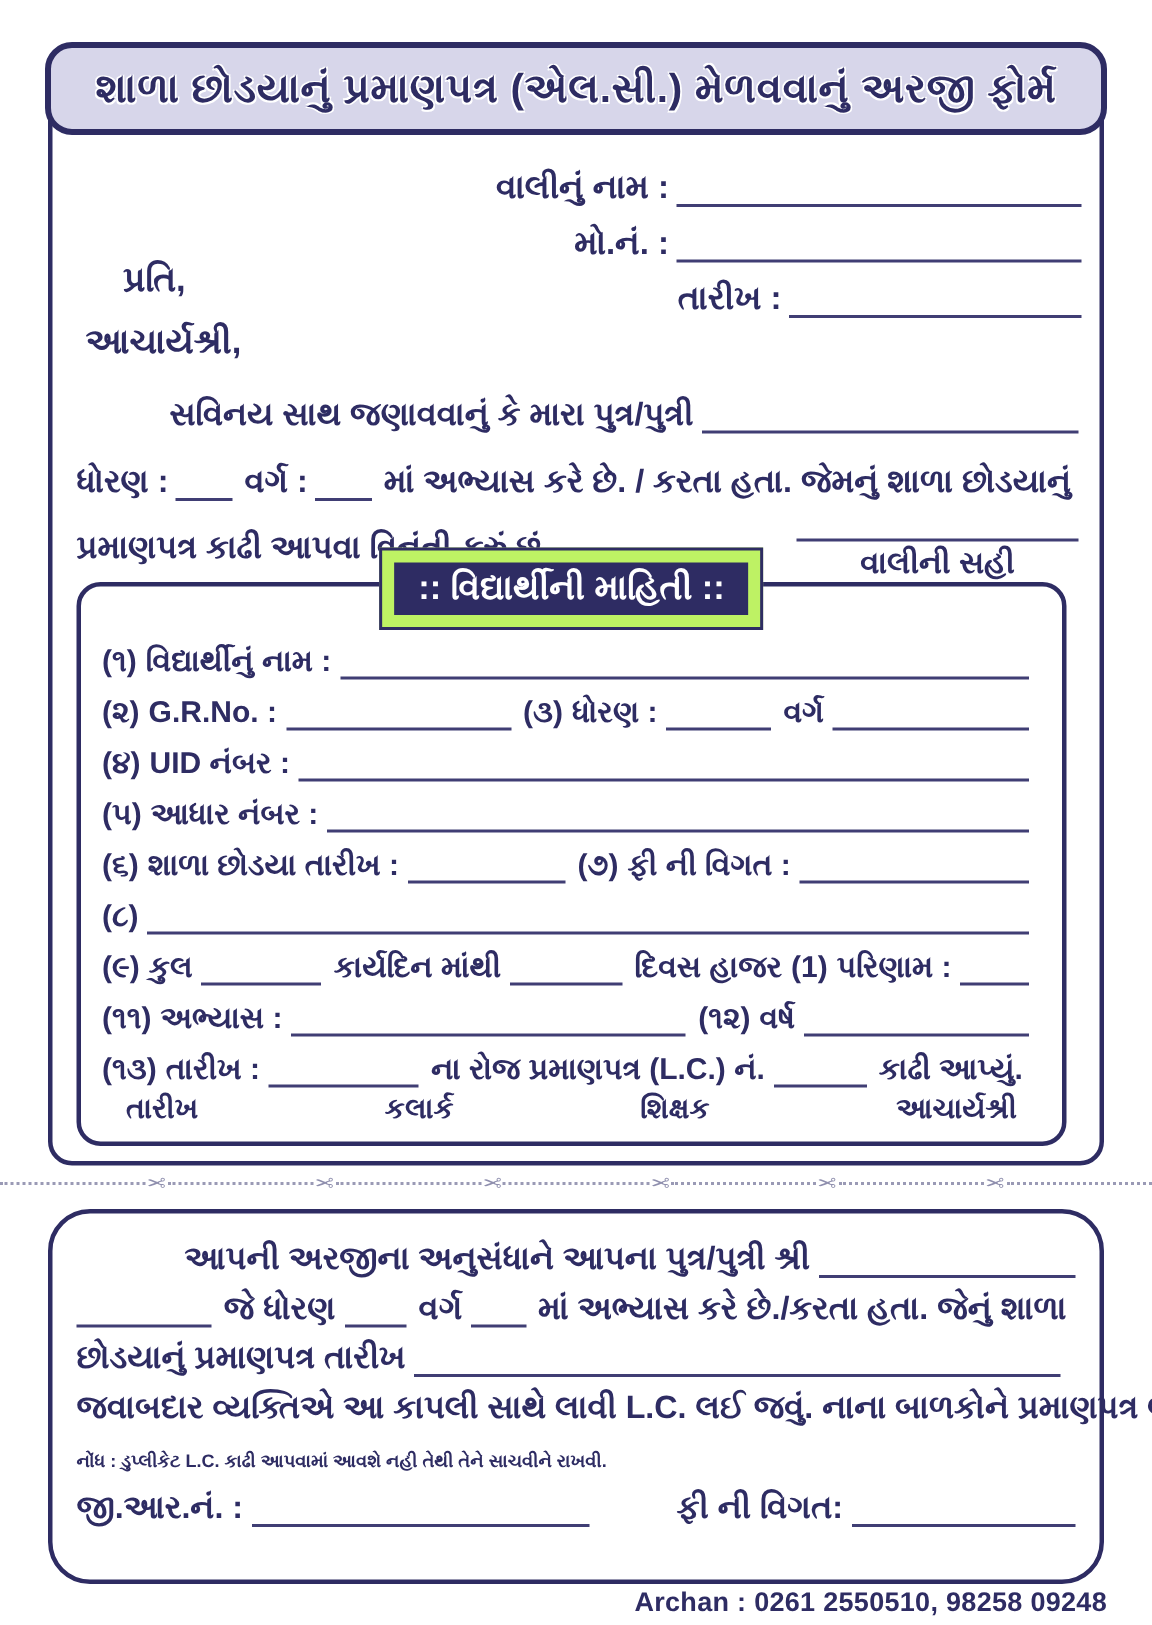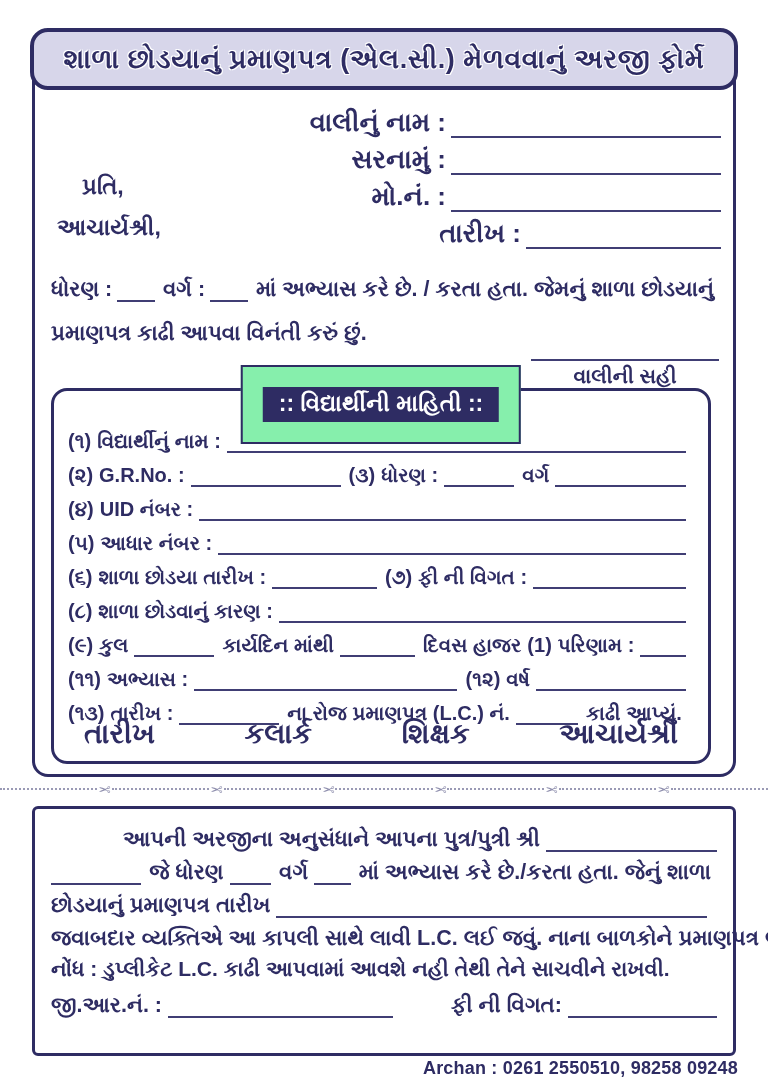--- a/index.html
+++ b/index.html
@@ -25,21 +25,21 @@
   
   .main-box {
     position:absolute; left:32px; top:58px; width:704px; height:719px;
     border:3px solid #2e2c63; border-radius:16px; background:#fff; z-index:1;
   }
 
   .blank { display:inline-block; border-bottom:2px solid #403e74; height:6px; }
   .grow { flex:1 1 auto; }
   .row { display:flex; align-items:flex-end; white-space:nowrap; }
 
-  .top-fields { position:absolute; top:48px; right:12px; width:430px; font-size:26px;text-align:right; }
+  .top-fields { position:absolute; top:48px; right:12px; width:430px; font-size:22px;text-align:right; }
   .f-row { display:flex; justify-content:flex-end; align-items:flex-end; height:29px; margin-bottom:8px; }
   .f-row .lbl { margin-right:5px; }
   .b270 { width:270px; } .b195 { width:195px; }
 
   .to-block { position:absolute; left:22px; top:112px; font-size:23px; }
   .to-block div:first-child { margin-bottom:14px;margin-left:25px; }
 
   .body-para { position:absolute; left:16px; right:14px; top:196px; font-size:21.5px; }
   .body-para .l1 .lbl { margin-left:62px; margin-right:6px; }
   .body-para .l2 { margin-top:13px; height:32px; }
@@ -51,36 +51,36 @@
   .guardian-sign { position:absolute; right:14px; top:290px; width:188px; text-align:center; font-size:20.5px; }
   .guardian-sign .sline { border-bottom:2px solid #403e74; height:10px; margin-bottom:3px; }
 
   
   .student-box {
     position:absolute; left:16px; top:327px; width:660px; height:376px;
     border:3px solid #2e2c63; border-radius:16px; background:#fff;
   }
   .sbox-title-outer {
     position:absolute; top:-26px; left:50%; transform:translateX(-50%);
-    border:2.5px solid #2e2c63; background:#86efac; padding:20px; z-index:6;
+    border:2.5px solid #2e2c63; background:#bef264; padding:8px; z-index:6;
   }
   .sbox-title {
     background:#2e2c63; color:#ffffff; padding:3px 16px 5px;
     font-size:23px; white-space:nowrap; display:block;
   }
   .sbox-rows { padding:28px 14px 0; font-size:20px; }
   .s-row { display:flex; align-items:flex-end; height:34px; white-space:nowrap; }
   .s-row .num { margin-right:6px; }
   .s-row .lbl { margin-right:6px; }
   .s-row .blank { margin-right:8px; }
   .b150 { width:150px; } .b105 { width:105px; } .b100 { width:100px; }
   .b80 { width:80px; } .b75 { width:75px; } .b70 { width:70px; } .b62 { width:62px; }
   .sign-row {
     position:absolute; left:30px; right:30px; bottom:10px;
-    display:flex; justify-content:space-between; font-size:28px;
+    display:flex; justify-content:space-between; font-size:19px;
   }
 
   
   .side-note-vertical {
     position:absolute; right:36px; top:395px; height:345px;
     writing-mode:vertical-rl; transform:rotate(180deg);
     font-size:13.5px; letter-spacing:0.4px; white-space:nowrap;
     display:flex; align-items:center;
   }
 
@@ -88,31 +88,31 @@
   .cut-line {
     position:absolute; left:0; right:0; top:781px; height:16px;
     display:flex; align-items:center; color:#8f8fae; z-index:2;
   }
   .cut-line .dots { flex:1; border-top:2.5px dotted #9a9ab5; height:0; }
   .cut-line .scissor { font-size:15px; line-height:1; transform:scaleX(-1); margin:0 1px; color:#8f8fae; }
 
   
   .lower-box {
     position:absolute; left:32px; top:806px; width:704px; height:250px;
-    border:3px solid #2e2c63; border-radius:6px; background:#fff;
+    border:3px solid #2e2c63; border-radius:28px; background:#fff;
   }
   .lower-content { padding:10px 16px 0; font-size:21.5px; }
   .lrow { display:flex; align-items:flex-end; height:33px; white-space:nowrap; }
   .lrow .lbl { margin-right:6px; }
   .lower-content .l1 .lbl { margin-left:72px; }
   .b148 { width:148px; margin-right:8px; }
   .b68 { width:68px; margin-right:8px; }
   .b60 { width:60px; margin-right:8px; }
   .l3 .blank { margin-right:10px; }
-  .note-row { font-size:21px; height:30px; }
+  .note-row { font-size:12px; height:30px; }
   .grbottom { margin-top:4px; }
   .grbottom .spacer { width:58px; }
 
   .footer-credit { position:absolute; right:30px; top:1058px; font-size:18px; letter-spacing:0.2px; }
 </style>
 </head>
 <body>
 
 <div class="page">
 
@@ -121,39 +121,39 @@
   </div>
 
   <div class="main-box">
 
     <div class="top-fields">
       <div class="f-row">
         <span class="lbl">વાલીનું નામ :</span>
         <span class="blank b270"></span>
       </div>
       <div class="f-row">
-        <span class="lbl">સરનામું :</span>
-        <span class="blank b270"></span>
-      </div>
-      <div class="f-row">
         <span class="lbl">મો.નં. :</span>
         <span class="blank b270"></span>
       </div>
       <div class="f-row">
         <span class="lbl">તારીખ :</span>
         <span class="blank b195"></span>
       </div>
     </div>
 
     <div class="to-block">
       <div>પ્રતિ,</div>
       <div>આચાર્યશ્રી,</div>
     </div>
 
     <div class="body-para">
+      <div class="row l1">
+        <span class="lbl">સવિનય સાથ જણાવવાનું કે મારા પુત્ર/પુત્રી</span>
+        <span class="blank grow"></span>
+      </div>
       <div class="row l2">
         <span class="lbl">ધોરણ :</span>
         <span class="blank b72"></span>
         <span class="lbl">વર્ગ :</span>
         <span class="blank b72"></span>
         <span class="lbl">માં અભ્યાસ કરે છે. / કરતા હતા. જેમનું શાળા છોડયાનું</span>
       </div>
       <div class="row l3">
         <span>પ્રમાણપત્ર કાઢી આપવા વિનંતી કરું છું.</span>
       </div>
@@ -198,21 +198,20 @@
         <div class="s-row">
           <span class="num">(૬)</span>
           <span class="lbl">શાળા છોડયા તારીખ :</span>
           <span class="blank b105"></span>
           <span class="num">(૭)</span>
           <span class="lbl">ફી ની વિગત :</span>
           <span class="blank grow"></span>
         </div>
         <div class="s-row">
           <span class="num">(૮)</span>
-          <span class="lbl">શાળા છોડવાનું કારણ :</span>
           <span class="blank grow"></span>
         </div>
         <div class="s-row">
           <span class="num">(૯)</span>
           <span class="lbl">કુલ</span>
           <span class="blank b80"></span>
           <span class="lbl">કાર્યદિન માંથી</span>
           <span class="blank b75"></span>
           <span class="lbl">દિવસ હાજર</span>
           <span class="num">(1)</span>

